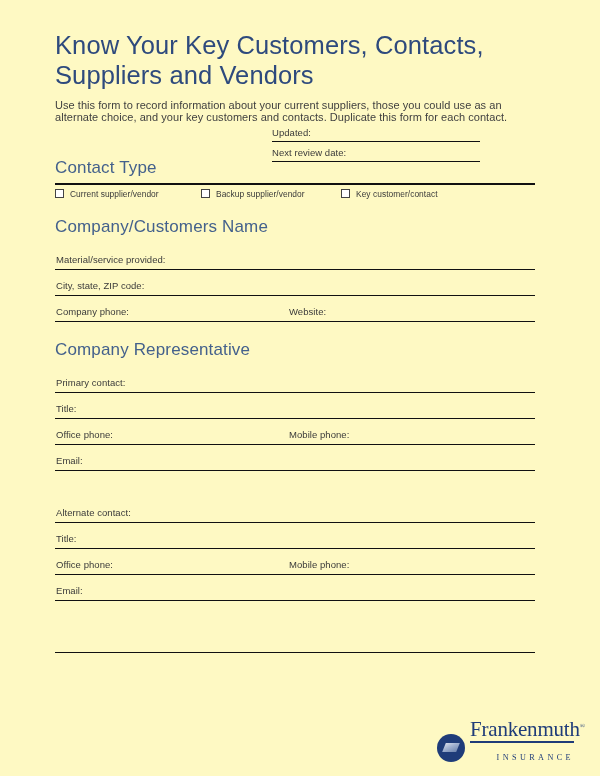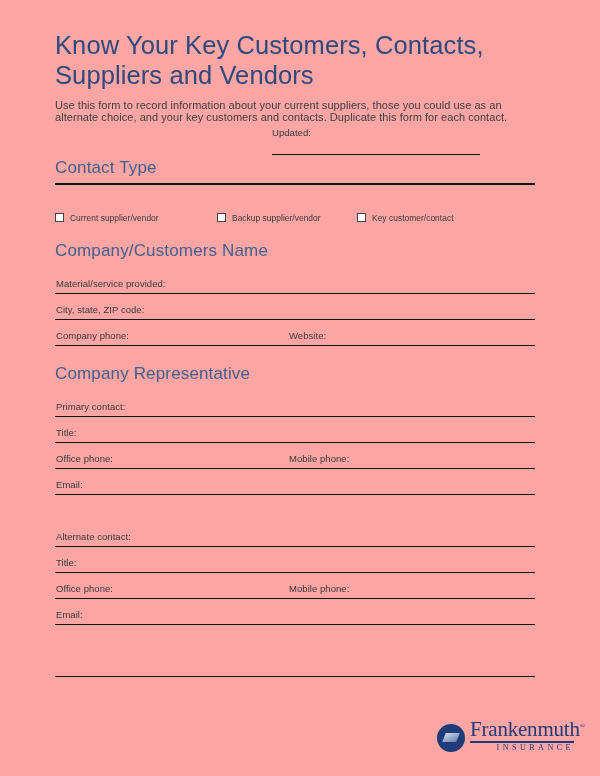--- a/index.html
+++ b/index.html
@@ -14,21 +14,21 @@
     color: #333333;
     position: relative;
     overflow: hidden;
   }
 
   .page {
     position: absolute;
     left: 0; top: 0;
     width: 600px;
     height: 776px;
-    background: #fca5a5;
+    background: #fef9c3;
   }
 
   .content {
     position: absolute;
     left: 55px;
     top: 0;
     width: 480px;
   }
 
   
@@ -56,21 +56,21 @@
   
   .meta-block {
     position: absolute;
     left: 272px;
     top: 127px;
     width: 208px;
   }
   .meta-row {
     font-size: 9.5px;
     color: #3a3a3a;
-    padding-bottom: 16px;
+    padding-bottom: 3px;
     border-bottom: 1.6px solid #111111;
     margin-bottom: 5px;
     letter-spacing: 0.05px;
   }
   .meta-row.second { margin-bottom: 0; }
 
   
   .section-heading {
     color: #44618c;
     font-size: 17px;
@@ -80,31 +80,31 @@
 
   .rule-thick {
     border-bottom: 2px solid #111111;
     width: 480px;
   }
 
   
   .checkbox-row {
     display: flex;
     align-items: center;
-    padding-top: 28px;
+    padding-top: 4px;
   }
   .cb-item {
     display: flex;
     align-items: center;
     font-size: 8.4px;
     color: #3a3a3a;
     letter-spacing: 0.05px;
   }
   .cb-item.i0 { width: 146px; }
-  .cb-item.i1 { width: 140px; margin-left: 16px; }
+  .cb-item.i1 { width: 140px; }
   .cb-box {
     width: 7px;
     height: 7px;
     border: 1px solid #444444;
     background: #ffffff;
     margin-right: 6px;
     flex: 0 0 auto;
   }
 
   
@@ -185,21 +185,21 @@
     width: 104px;
     margin-top: 1px;
   }
   .logo-sub {
     font-family: "Liberation Serif", serif;
     font-size: 8.2px;
     color: #1f3c79;
     letter-spacing: 3.4px;
     text-align: right;
     width: 104px;
-    margin-top: 0;
+    margin-top: 10px;
   }
 </style>
 </head>
 <body>
 
 <div class="page">
 
   <div class="content">
 
     <h1 class="title">Know Your Key Customers, Contacts, Suppliers and Vendors</h1>
@@ -283,20 +283,23 @@
     <div class="field-row blank">
       
     </div>
 
   </div>
 
   <div class="meta-block">
     <div class="meta-row">
       <span>Updated:</span>
     </div>
+    <div class="meta-row second">
+      <span>Next review date:</span>
+    </div>
   </div>
 
   <div class="footer">
     <div class="logo-wrap">
       <div class="logo-mark">
         <div class="diamond"></div>
       </div>
       <div class="logo-text">
         <div class="logo-name"><span>Frankenmuth</span><span class="reg">®</span></div>
         <div class="logo-underline"></div>

